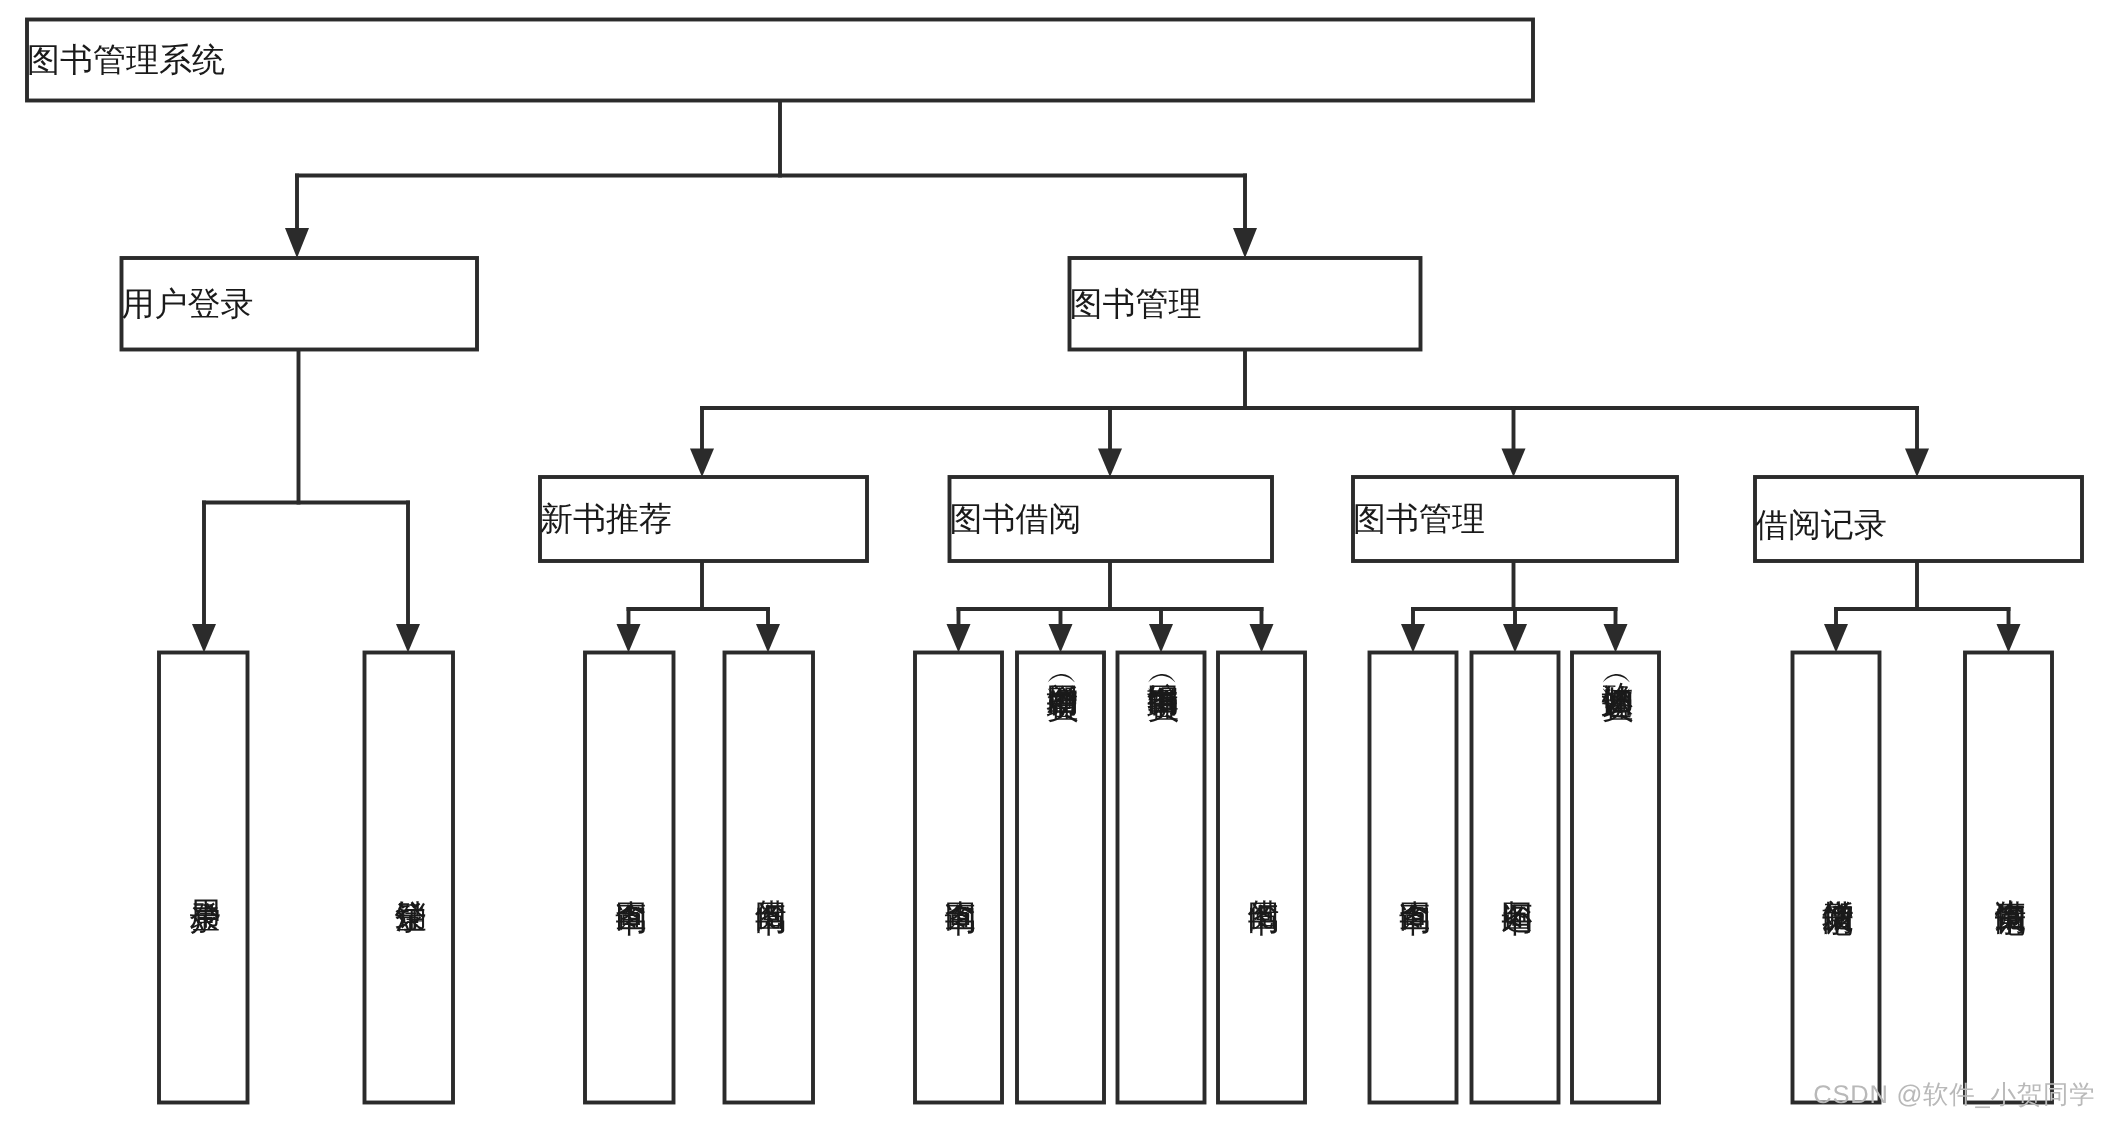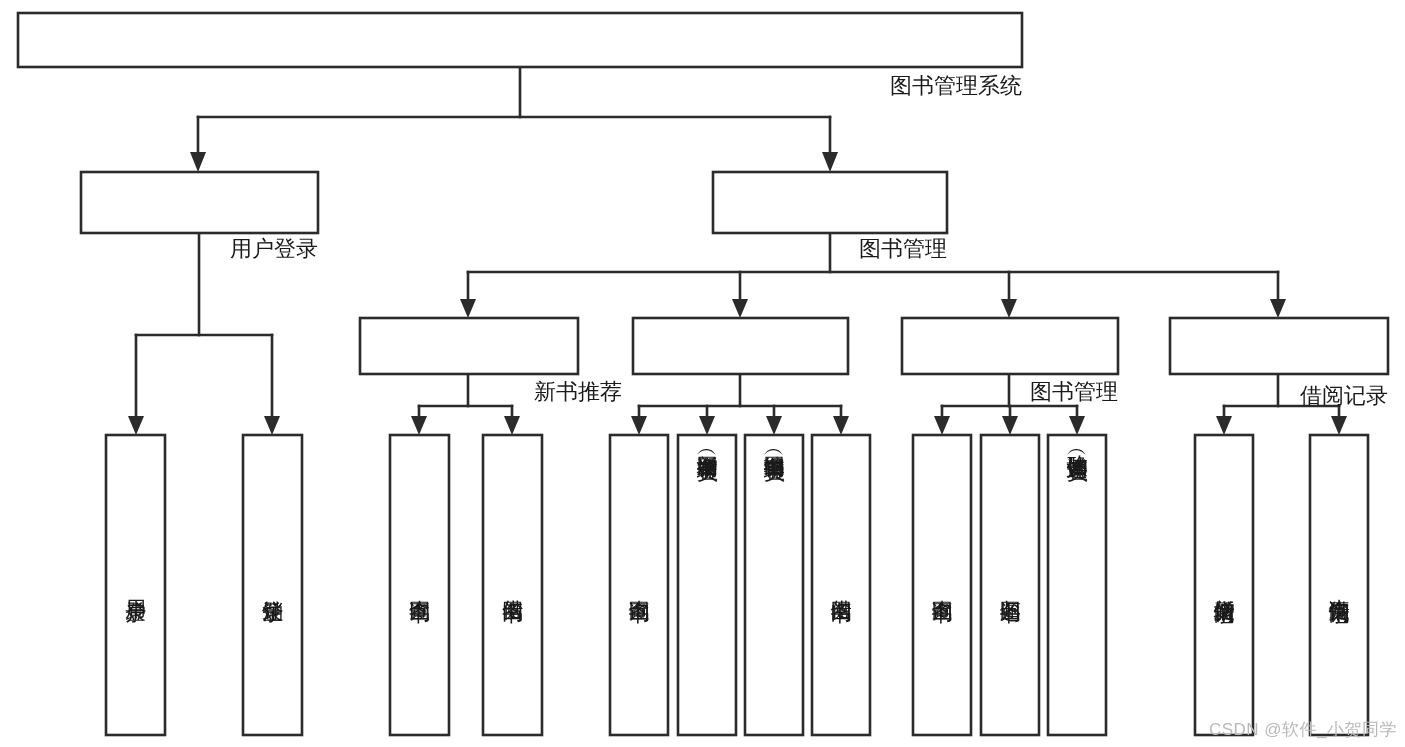--- a/index.html
+++ b/index.html
@@ -55,23 +55,22 @@
     font-size: 21px;
     line-height: 1.08;
     letter-spacing: 1px;
     color: #1a1a1a;
     white-space: nowrap;
   }
   .hlabel-box {
     position: absolute;
     display: flex;
     align-items: center;
-    justify-content: flex-end;
+    justify-content: flex-start;
     pointer-events: none;
-    margin-top: 46px;
   }
   .hlabel-text {
     font-family: "Liberation Sans", "DejaVu Sans", sans-serif;
     font-size: 22px;
     color: #1a1a1a;
     white-space: nowrap;
   }
   #watermark {
     position: absolute;
     right: 8px;
@@ -197,24 +196,27 @@
   </div>
 
   <div class="hlabel-box" style="left:81px; top:172px; width:237px; height:61px;">
     <span class="hlabel-text">用户登录</span>
   </div>
 
   <div class="hlabel-box" style="left:713px; top:172px; width:234px; height:61px;">
     <span class="hlabel-text">图书管理</span>
   </div>
 
-  <div class="hlabel-box" style="left:360px; top:318px; width:218px; height:56px;padding-left:44px;">
+  <div class="hlabel-box" style="left:360px; top:318px; width:218px; height:56px;">
     <span class="hlabel-text">新书推荐</span>
   </div>
 
+  <div class="hlabel-box" style="left:633px; top:318px; width:215px; height:56px;">
+    <span class="hlabel-text">图书借阅</span>
+  </div>
 
   <div class="hlabel-box" style="left:902px; top:318px; width:216px; height:56px;">
     <span class="hlabel-text">图书管理</span>
   </div>
 
   <div class="hlabel-box" style="left:1170px; top:318px; width:218px; height:64px;">
     <span class="hlabel-text">借阅记录</span>
   </div>
 
   <div class="vlabel-box" style="left:106px; top:435px; width:59px; height:300px;">

